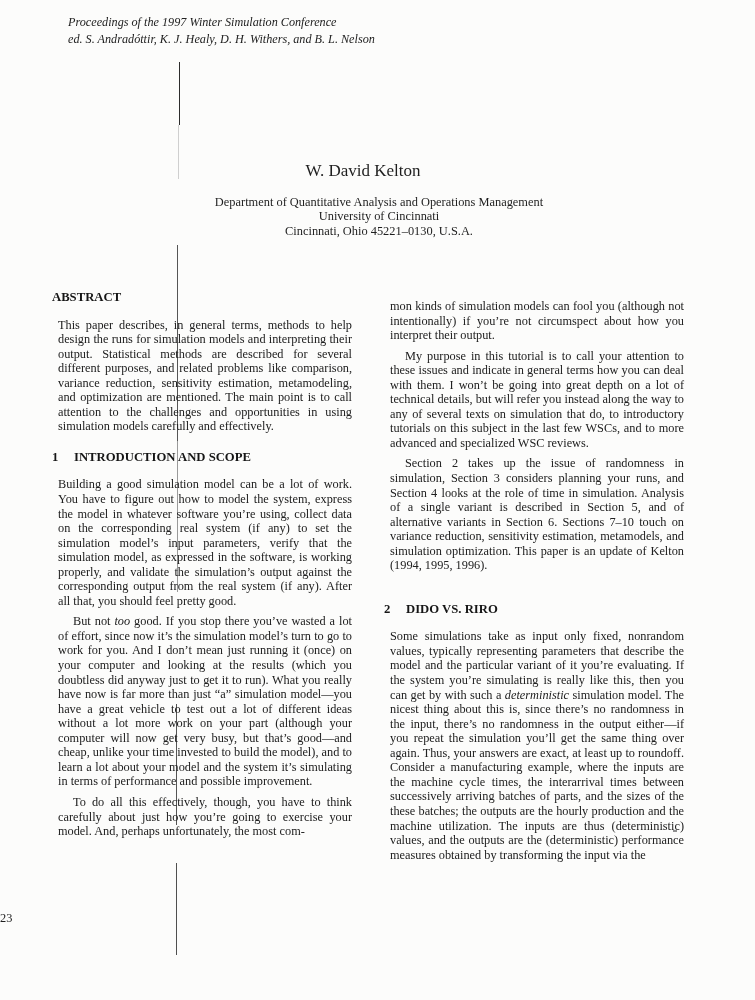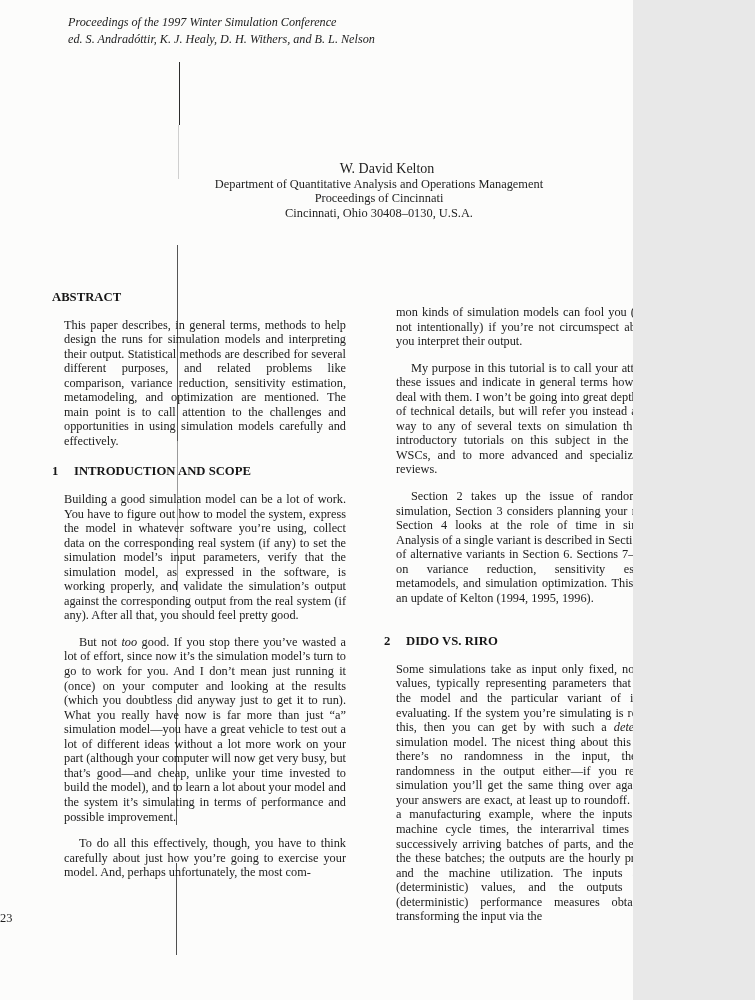--- a/index.html
+++ b/index.html
@@ -1,19 +1,19 @@
 <!DOCTYPE html>
 <html><head>
 <meta charset="utf-8">
 <style>
   * { margin: 0; padding: 0; box-sizing: border-box; }
   html, body { background: #e8e8e8; }
   .page {
     position: relative;
-    width: 633px;
+    width: 755px;
     height: 1000px;
     background: #fcfcfb;
     overflow: hidden;
     color: #1e1e1e;
     font-family: "Liberation Serif", "DejaVu Serif", serif;
   }
   .header {
     position: absolute;
     left: 68px;
     top: 14px;
@@ -28,30 +28,30 @@
     top: 121px;
     width: 622px;
     text-align: center;
     font-weight: bold;
     font-size: 13.2px;
     letter-spacing: 0.3px;
     color: #161616;
   }
   .author {
     position: absolute;
-    left: 76px;
+    left: 52px;
     top: 161px;
     width: 622px;
     text-align: center;
-    font-size: 14px;
+    font-size: 17px;
   }
   .affiliation {
     position: absolute;
     left: 68px;
-    top: 177px;
+    top: 195px;
     width: 622px;
     text-align: center;
     font-size: 12.4px;
     line-height: 14.4px;
   }
   .col {
     position: absolute;
     width: 306px;
     font-size: 12.3px;
     line-height: 14.55px;
@@ -63,21 +63,21 @@
   .sec-heading {
     font-weight: bold;
     font-size: 12.7px;
     text-align: left;
     color: #161616;
   }
   .abstract-heading { margin: 0 0 13px 0; }
   .h1 { margin: 16px 0 13px 0; }
   .h2 { margin: 29px 0 13px 0; }
   .sec-num { display: inline-block; min-width: 22px; }
-  p { margin: 12px; }
+  p { margin: 6px; }
   .indent { text-indent: 15px; }
   em { }
   .page-num {
     position: absolute;
     top: 911px;
     left: 0;
     width: 736px;
     text-align: left;
     font-size: 12.4px;
   }
@@ -114,22 +114,22 @@
   <div class="artifact a3"></div>
   <div class="artifact a4"></div>
   <div class="artifact a5"></div>
   <div class="artifact a6"></div>
   <div class="speck"></div>
 
   <div class="author">W. David Kelton</div>
 
   <div class="affiliation">
     <div>Department of Quantitative Analysis and Operations Management</div>
-    <div>Proceedings of Cincinnati</div>
-    <div>Cincinnati, Ohio 30408–0130, U.S.A.</div>
+    <div>University of Cincinnati</div>
+    <div>Cincinnati, Ohio 45221–0130, U.S.A.</div>
   </div>
 
   <div class="col col-left">
     <div class="sec-heading abstract-heading">ABSTRACT</div>
     <p>This paper describes, in general terms, methods to help design the runs for simulation models and interpreting their output.  Statistical methods are described for several different purposes, and related problems like comparison, variance reduction, sensitivity estimation, metamodeling, and optimization are mentioned.  The main point is to call attention to the challenges and opportunities in using simulation models carefully and effectively.</p>
     <div class="sec-heading h1">
       <span class="sec-num">1</span><span>INTRODUCTION AND SCOPE</span>
     </div>
     <p>Building a good simulation model can be a lot of work.  You have to figure out how to model the system, express the model in whatever software you’re using, collect data on the corresponding real system (if any) to set the simulation model’s input parameters, verify that the simulation model, as expressed in the software, is working properly, and validate the simulation’s output against the corresponding output from the real system (if any).  After all that, you should feel pretty good.</p>
     <p class="indent"><span>But not </span><em>too</em><span> good. If you stop there you’ve wasted a lot of effort, since now it’s the simulation model’s turn to go to work for you.  And I don’t mean just running it (once) on your computer and looking at the results (which you doubtless did anyway just to get it to run).  What you really have now is far more than just “a” simulation model—you have a great vehicle to test out a lot of different ideas without a lot more work on your part (although your computer will now get very busy, but that’s good—and cheap, unlike your time invested to build the model), and to learn a lot about your model and the system it’s simulating in terms of performance and possible improvement.</span></p>

